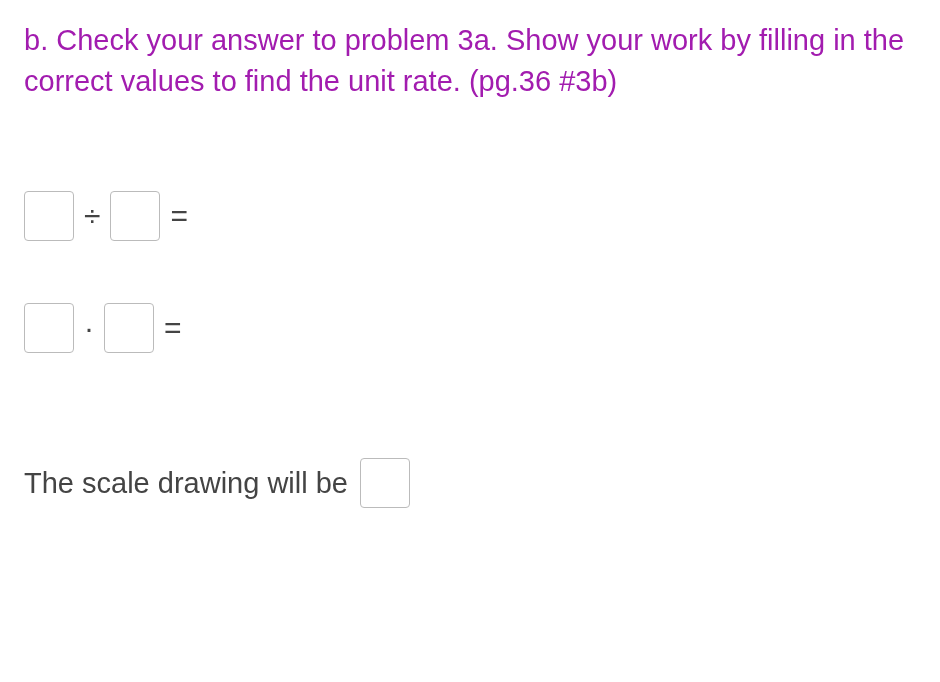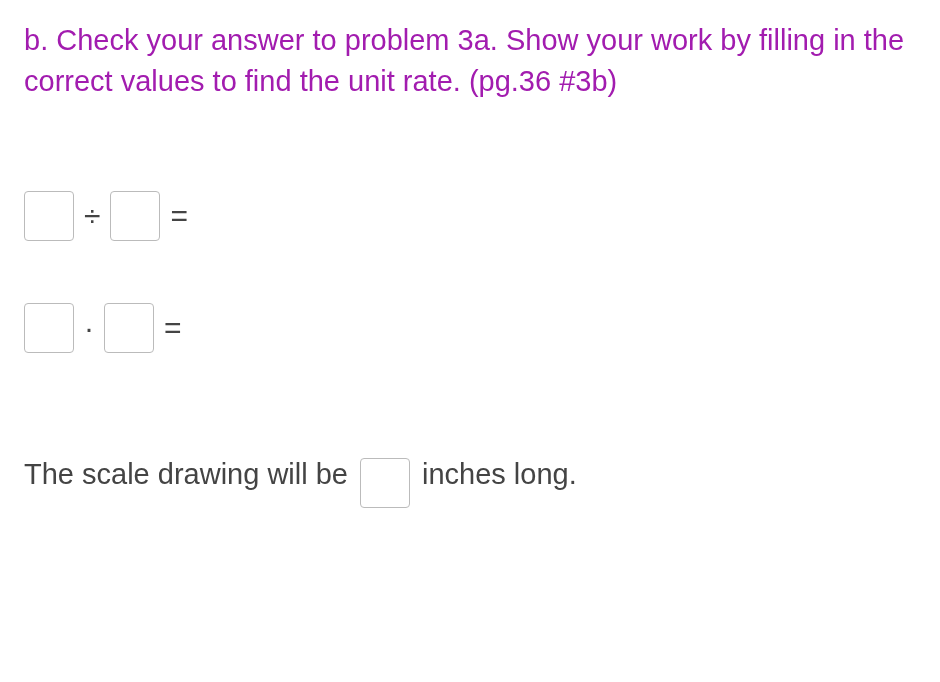--- a/index.html
+++ b/index.html
@@ -43,21 +43,21 @@
       margin: 0 10px;
     }
     .operator.middot {
       font-size: 30px;
     }
     .operator.equals {
       font-size: 30px;
     }
     .answer-row {
       display: flex;
-      align-items: flex-start;
+      align-items: center;
       font-size: 29px;
       color: #444444;
       margin-top: 105px;
     }
     .answer-text-before {
       margin-right: 12px;
     }
     .answer-text-after {
       margin-left: 12px;
     }
@@ -77,14 +77,13 @@
 <div class="equation-row">
   <input type="text" class="input-box" value="" style="">
   <span class="operator middot">·</span>
   <input type="text" class="input-box" value="" style="">
   <span class="operator equals">=</span>
 </div>
 
 <div class="answer-row">
   <span class="answer-text-before">The scale drawing will be</span>
   <input type="text" class="input-box" value="" style="">
-  <span class="answer-text-after">inches long.</span>
 </div>
 
 </body></html>

